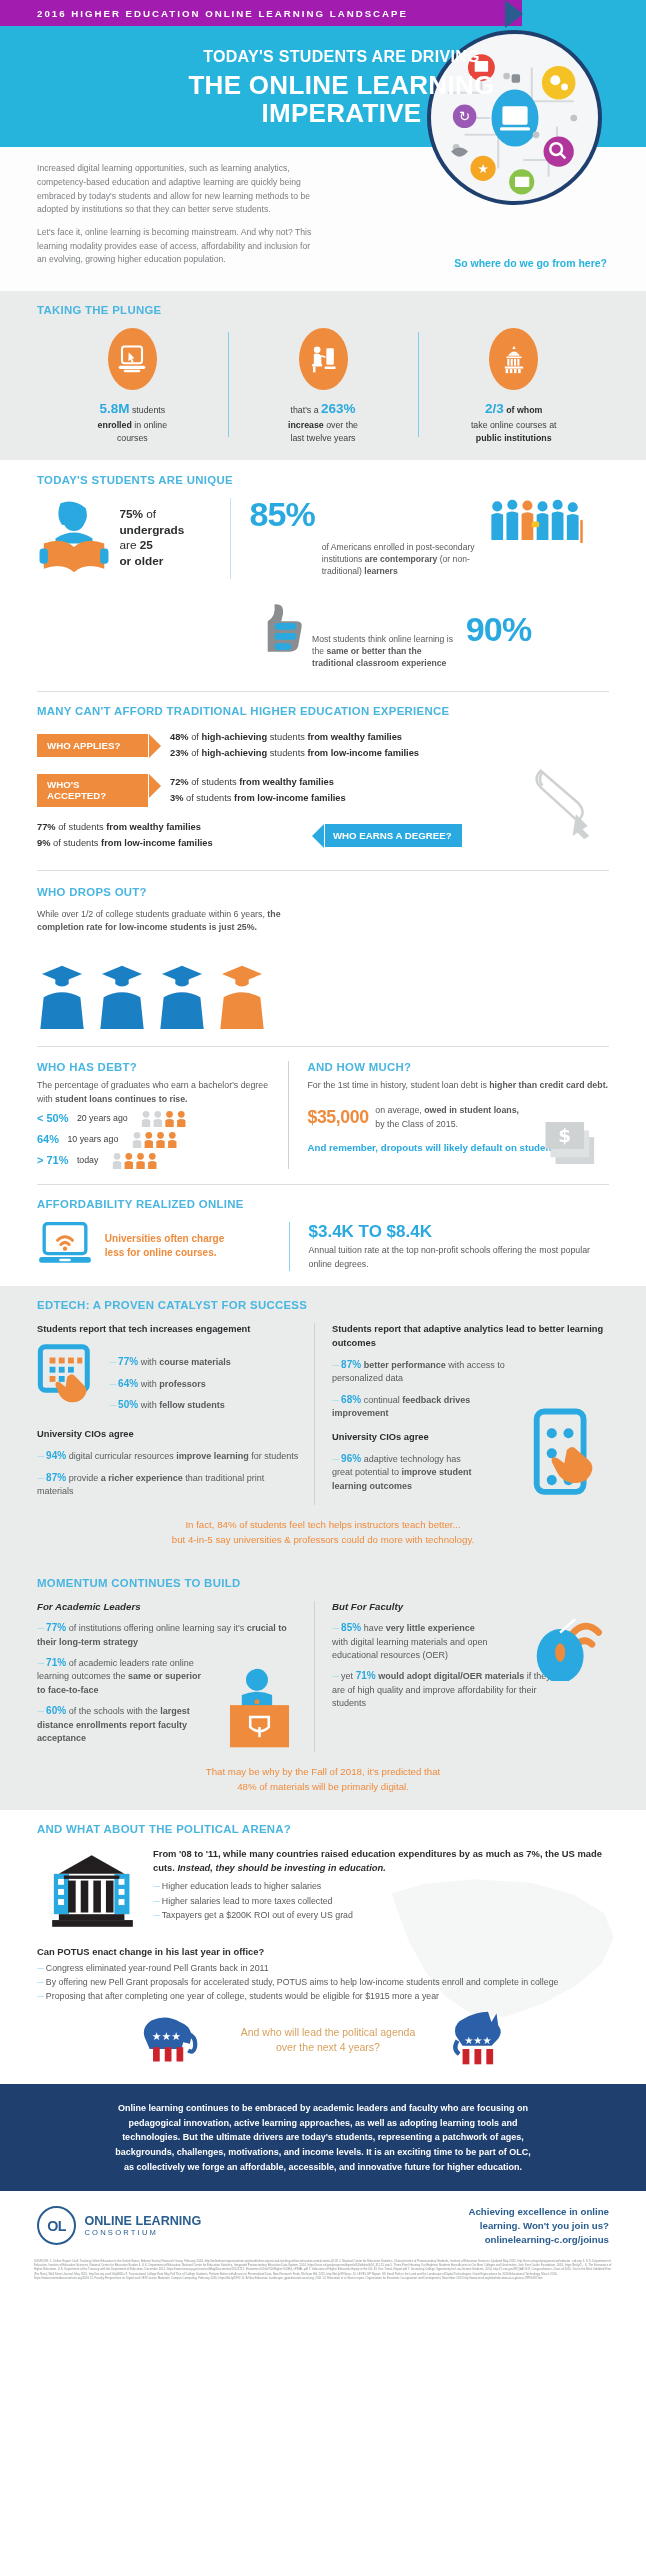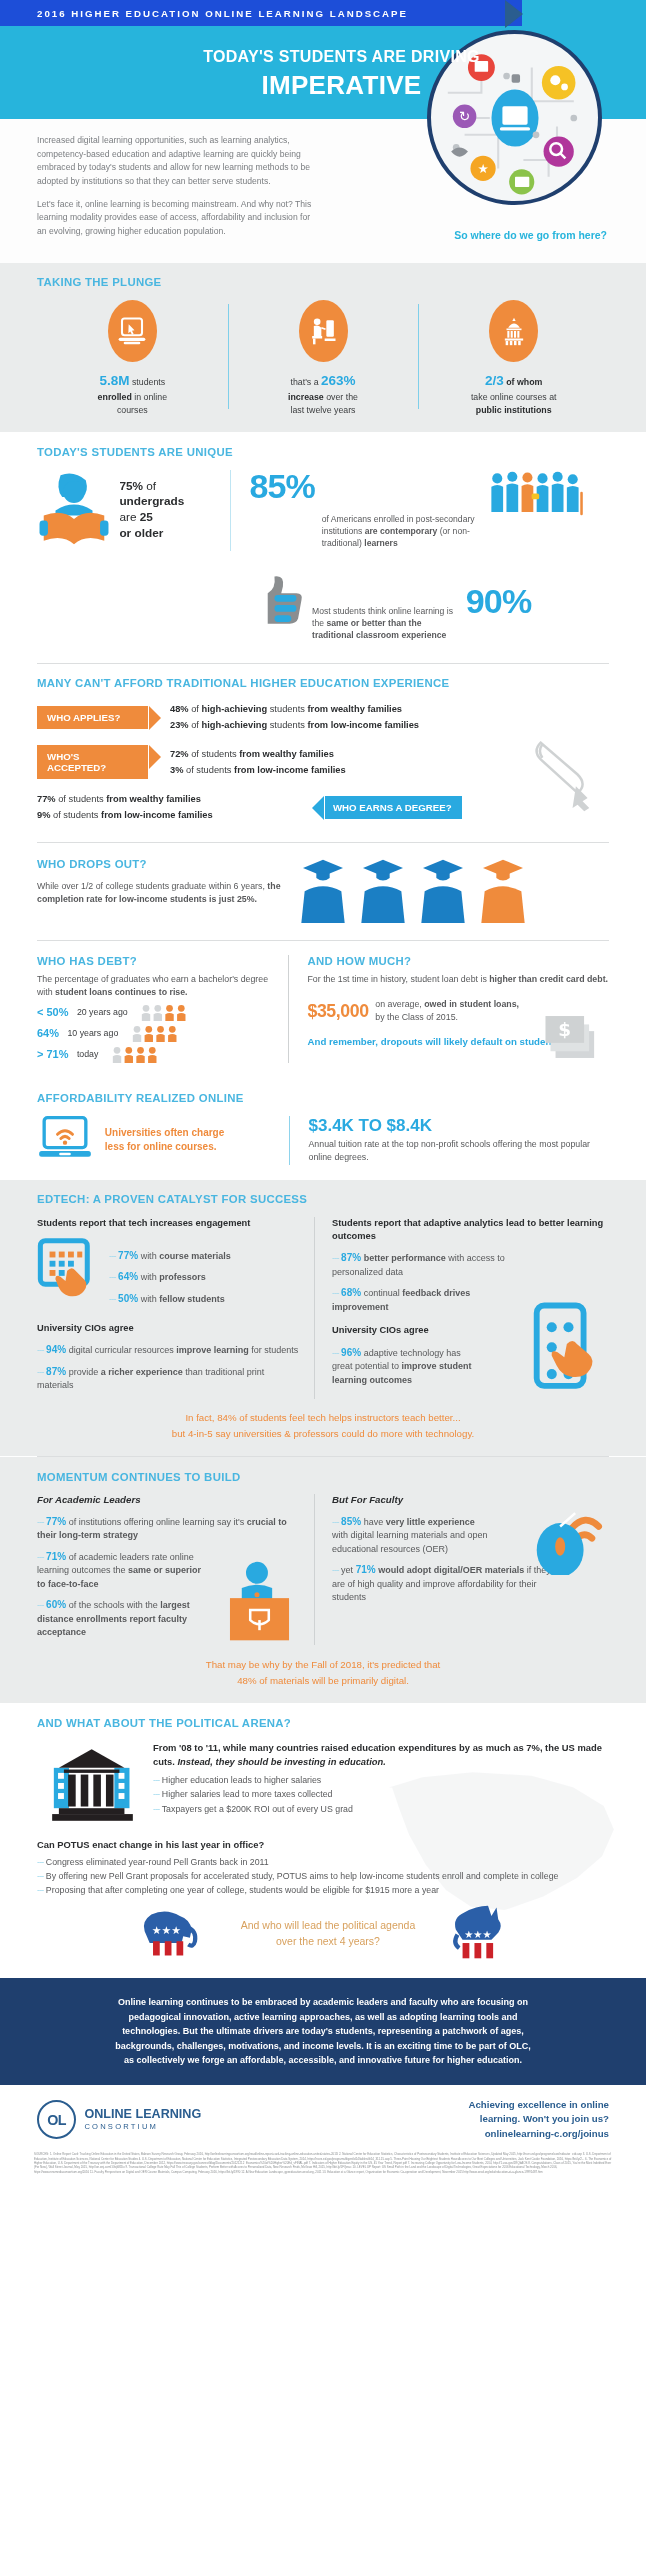--- a/index.html
+++ b/index.html
@@ -7,21 +7,21 @@
     width: 646px;
     background: #ffffff;
     font-family: "Liberation Sans", sans-serif;
     color: #58595b;
   }
   .page { width: 646px; position: relative; overflow: hidden; }
 
   
   .hero { background: #27b4dc; position: relative; padding-bottom: 5px; }
   .ribbon {
-    background: #1d4ed8; color: #ffffff;
+    background: #a21caf; color: #ffffff;
     font-size: 9.7px; font-weight: bold; letter-spacing: 2px;
     padding: 7.6px 0 7.6px 37px; width: 522px; position: relative;
   }
   .ribbon:after {
     content: ""; position: absolute; right: -0.8px; top: 0;
     border-left: 18.5px solid #2a5d8f;
     border-top: 14.3px solid transparent;
     border-bottom: 14.3px solid transparent;
     width: 0; height: 0;
   }
@@ -104,21 +104,21 @@
   .arrow-tag-left:before {
     content: ""; position: absolute; left: -12.6px; top: 0; width: 0; height: 0;
     border-right: 12.6px solid #29a9e0;
     border-top: 12.6px solid transparent; border-bottom: 12.6px solid transparent;
   }
   .stat-line { font-size: 9.3px; line-height: 1.75; color: #3b3d3f; }
   .stat-line b { color: #2b2d2f; }
   .row-flex { display: flex; align-items: center; gap: 22px; margin-bottom: 11.8px; }
 
   
-  .drops { display: flex; align-items: flex-start; gap: 17px; }
+  .drops { display: flex; align-items: flex-start; gap: 28px; flex-direction: column; }
   .drops-copy { width: 244px; font-size: 9px; line-height: 1.5; }
   .grads { display: flex; gap: 10px; align-items: flex-end; flex: 1; justify-content: flex-start; }
 
   
   .two-col { display: flex; }
   .col-l { width: 252px; padding-right: 15px; border-right: 0.8px solid #cfd2d3; }
   .col-r { flex: 1; padding-left: 18.5px; position: relative; }
   .p-small { font-size: 8.8px; line-height: 1.5; color: #58595b; }
   .debt-row { display: flex; align-items: center; gap: 8.4px; margin-top: 4px; font-size: 10px; }
   .debt-key { color: #29a9e0; font-weight: bold; font-size: 11px; }
@@ -180,20 +180,21 @@
 <body>
 
 <div class="page">
 
   <div class="hero">
     <div class="ribbon-wrap">
       <div class="ribbon">2016 HIGHER EDUCATION ONLINE LEARNING LANDSCAPE</div>
     </div>
     <div class="hero-inner">
       <div class="hero-kicker">TODAY'S STUDENTS ARE DRIVING</div>
+      <div class="hero-title">THE ONLINE LEARNING</div>
       <div class="hero-title" style="margin-bottom:15px;">IMPERATIVE</div>
     </div>
     <div class="hero-circle">
       <svg width="168" height="168" viewBox="0 0 200 200">
         <g stroke="#d7dadd" stroke-width="2.5" fill="none">
           <path d="M20 70 H60 V30"></path>
             <path d="M40 120 H80 V160"></path>
           <path d="M120 40 V80 H170"></path>
             <path d="M110 150 H150 V110"></path>
           <path d="M30 100 H70"></path>

